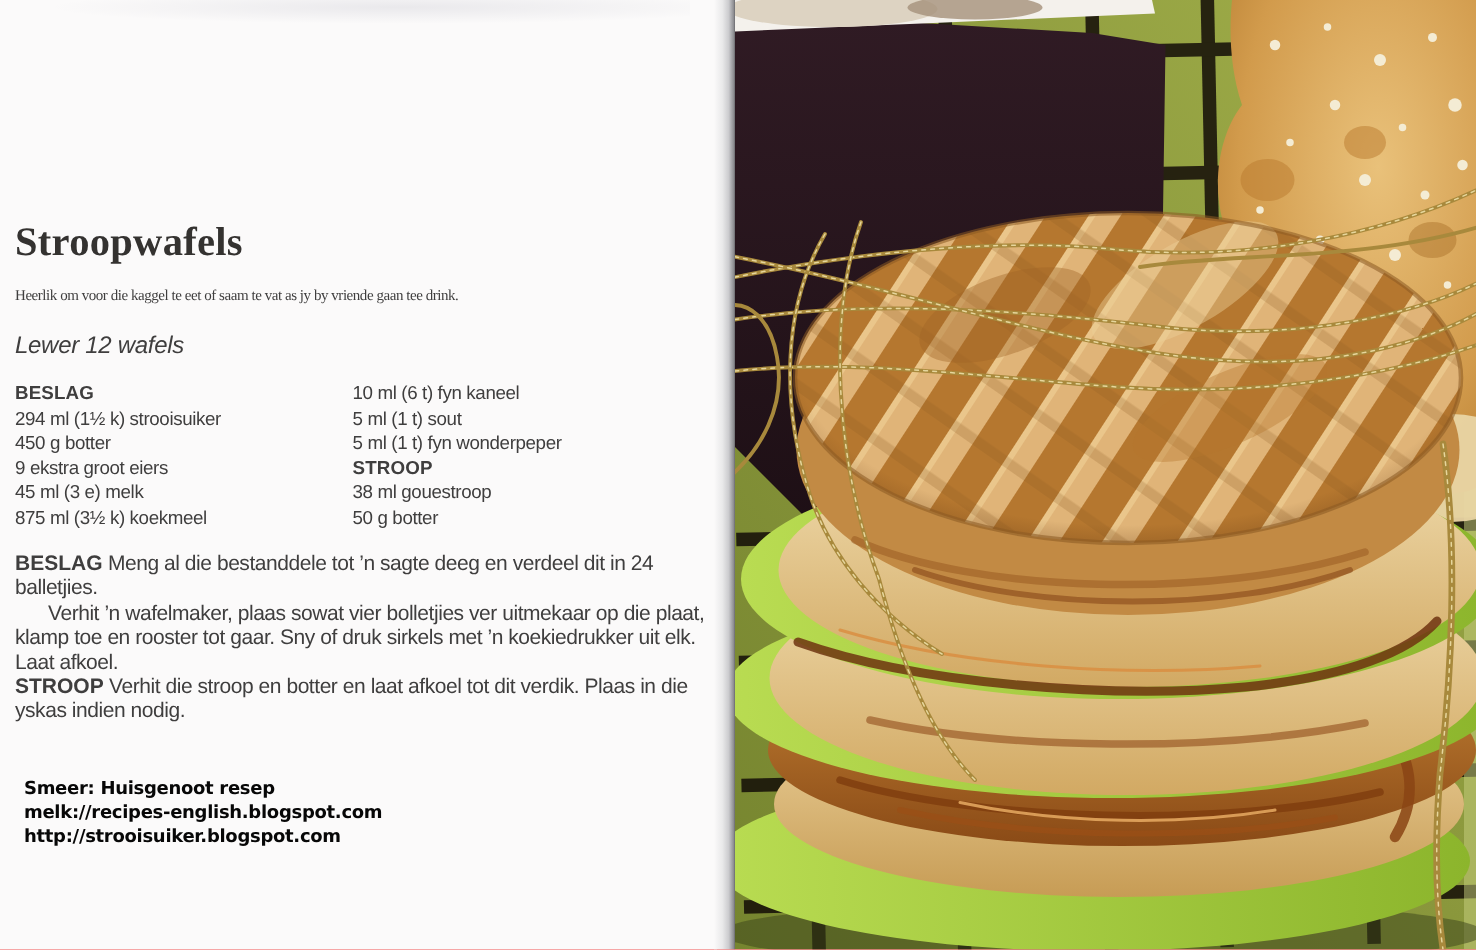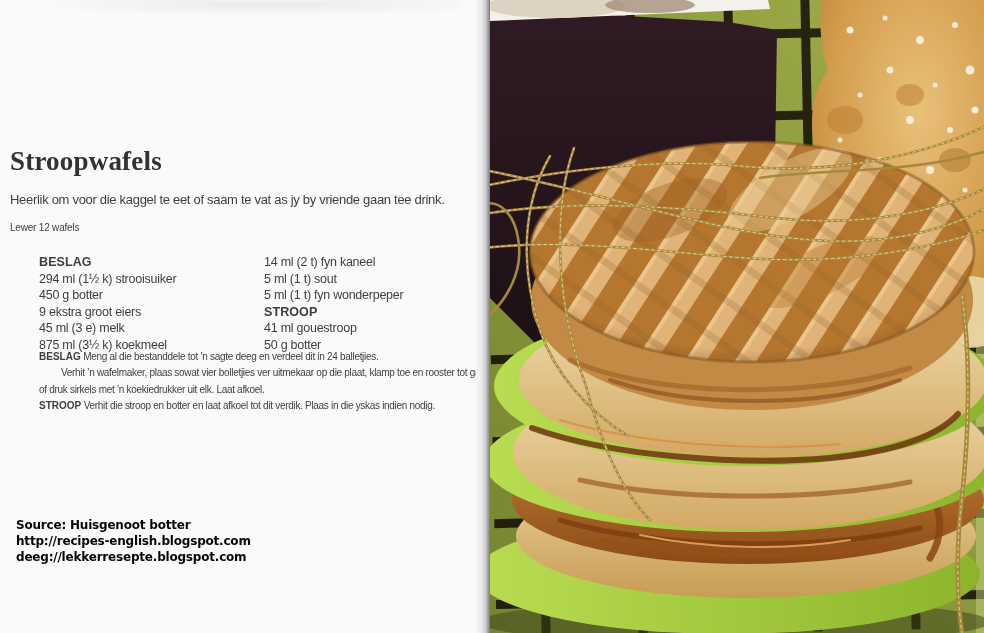--- a/index.html
+++ b/index.html
@@ -4,34 +4,34 @@
 <style>
   html,body{margin:0;padding:0;}
   body{width:984px;height:633px;overflow:hidden;background:#ffffff;
        font-family:"Liberation Sans",sans-serif;}
   .screen{position:relative;width:984px;height:633px;background:#ef4444;}
 
   
   .page-left{position:absolute;left:0;top:0;width:478px;height:633px;background:#fbfafa;}
   .page-left::before{content:"";position:absolute;left:30px;top:0;width:430px;height:16px;
       background:radial-gradient(ellipse at 55% 30%,rgba(80,80,110,.10),transparent 70%);}
-  .t{color:#3f3e3e;margin-left:29px;}
+  .t{color:#3f3e3e;}
   h1.title{position:absolute;left:10px;top:146px;margin:0;
       font-family:"Liberation Serif",serif;font-weight:bold;font-size:27px;
       letter-spacing:.2px;color:#343230;}
-  .intro{position:absolute;left:10px;top:192px;margin:0;font-size:13px;
-      letter-spacing:-.3px;white-space:nowrap;}
-  .yield{position:absolute;left:10px;top:222px;margin:0;font-size:10px;
-      letter-spacing:-.2px;}
+  .intro{position:absolute;left:10px;top:192px;margin:0;font-size:10px;
+      letter-spacing:-.3px;white-space:nowrap;font-family:Liberation Serif, serif;}
+  .yield{position:absolute;left:10px;top:222px;margin:0;font-size:16px;
+      font-style:italic;letter-spacing:-.2px;}
   .ingredients{position:absolute;left:10px;top:254px;width:462px;display:flex;}
   .ingredients ul{list-style:none;margin:0;padding:0;font-size:12.5px;
       letter-spacing:-.25px;line-height:16.6px;}
   .ingredients ul.left{width:225px;}
   .ingredients li.b{font-weight:bold;letter-spacing:.1px;}
-  .method{position:absolute;left:10px;top:349px;width:477px;font-size:10px;
+  .method{position:absolute;left:10px;top:367px;width:477px;font-size:14px;
       letter-spacing:-.3px;line-height:16.4px;}
   .method p{margin:0;}
   .method p.ind{text-indent:22px;}
   .method b{letter-spacing:0;}
   .source{position:absolute;left:16px;top:517px;
       font-family:"DejaVu Sans",sans-serif;font-weight:bold;font-size:12px;
       line-height:16px;color:#070707;letter-spacing:-.2px;}
 
   
   .gutter{position:absolute;left:476px;top:0;width:14px;height:633px;
@@ -56,39 +56,39 @@
     <div class="ingredients t">
       <ul class="left" id="ing-left">
           <li class="b">BESLAG</li>
           <li>294 ml (1½ k) strooisuiker</li>
           <li>450 g botter</li>
           <li>9 ekstra groot eiers</li>
           <li>45 ml (3 e) melk</li>
           <li>875 ml (3½ k) koekmeel</li>
         </ul>
       <ul id="ing-right">
-          <li>14 ml (2 t) fyn kaneel</li>
+          <li>10 ml (6 t) fyn kaneel</li>
           <li>5 ml (1 t) sout</li>
           <li>5 ml (1 t) fyn wonderpeper</li>
           <li class="b">STROOP</li>
-          <li>41 ml gouestroop</li>
+          <li>38 ml gouestroop</li>
           <li>50 g botter</li>
         </ul>
     </div>
 
     <div class="method t">
       <p><b>BESLAG</b> <span>Meng al die bestanddele tot ’n sagte deeg en verdeel dit in 24 balletjies.</span></p>
       <p class="ind"><span>Verhit ’n wafelmaker, plaas sowat vier bolletjies ver uitmekaar op die plaat, klamp toe en rooster tot gaar. Sny of druk sirkels met ’n koekiedrukker uit elk. Laat afkoel.</span></p>
       <p><b>STROOP</b> <span>Verhit die stroop en botter en laat afkoel tot dit verdik. Plaas in die yskas indien nodig.</span></p>
     </div>
 
     <div class="source">
-      <div>Source: Huisgenoot botter</div>
-      <div>http://recipes-english.blogspot.com</div>
-      <div>deeg://lekkerresepte.blogspot.com</div>
+      <div>Smeer: Huisgenoot resep</div>
+      <div>melk://recipes-english.blogspot.com</div>
+      <div>http://strooisuiker.blogspot.com</div>
     </div>
   </div>
 
   <div class="gutter"></div>
 
   <div class="photo">
     <svg viewBox="0 0 494 633" width="494" height="633" xmlns="http://www.w3.org/2000/svg">
       <defs>
         <linearGradient id="gBg" x1="1" y1="0" x2="0" y2="1">
           <stop offset="0" stop-color="#a2b04a"></stop>

